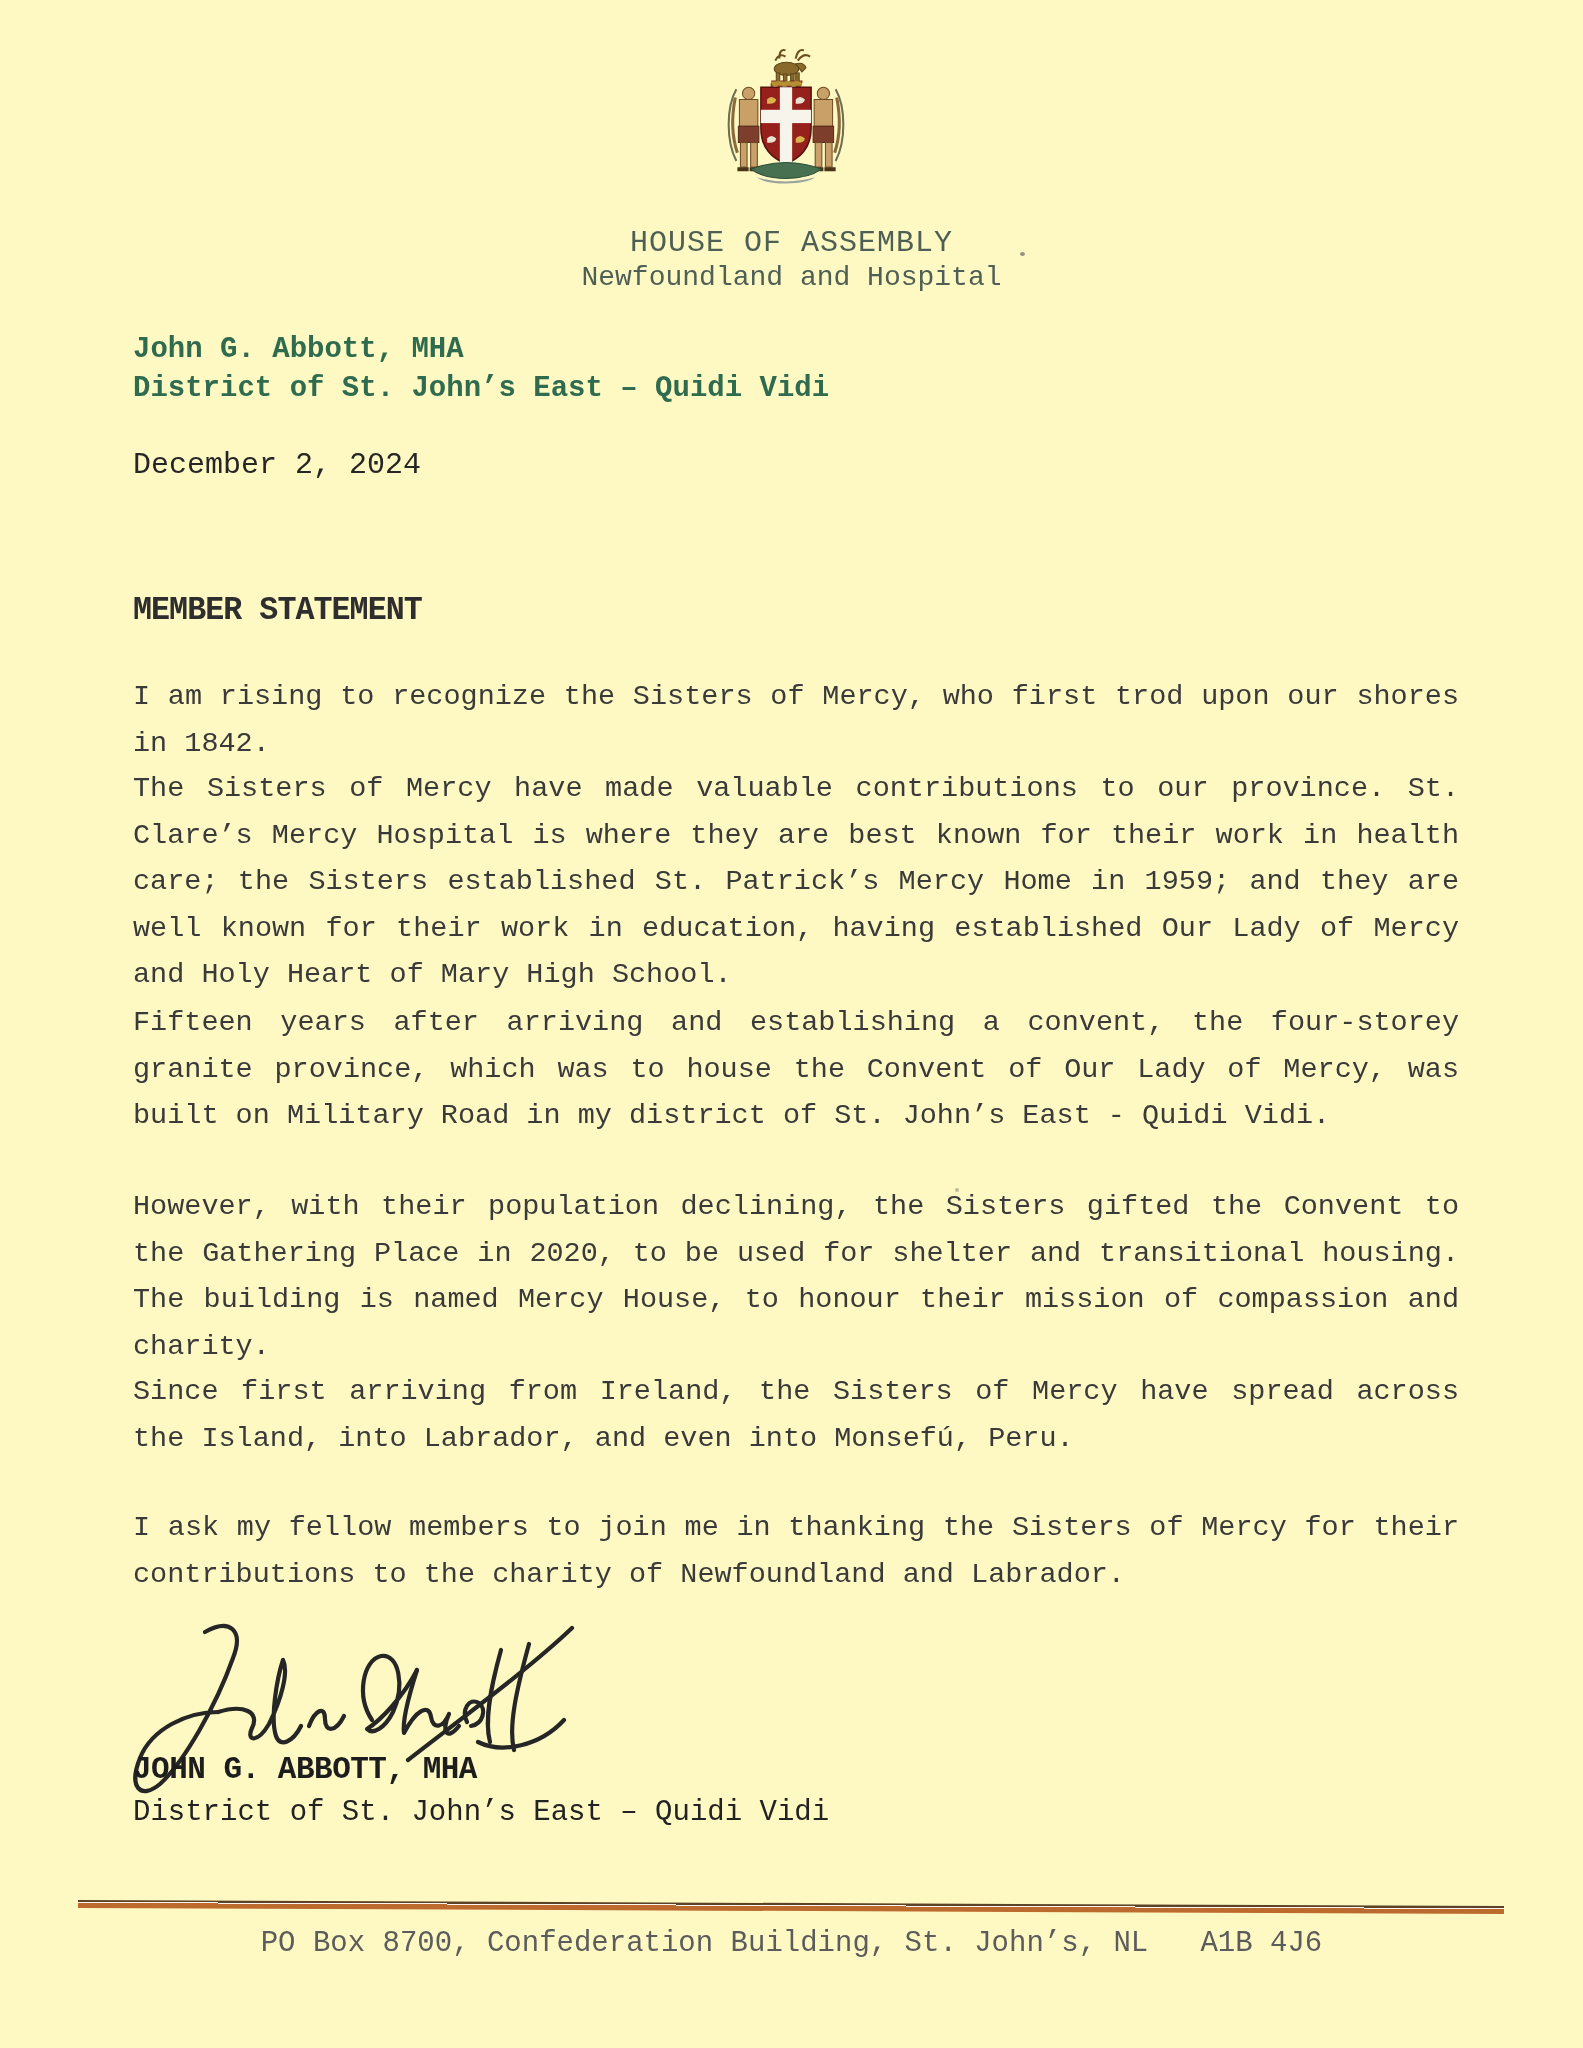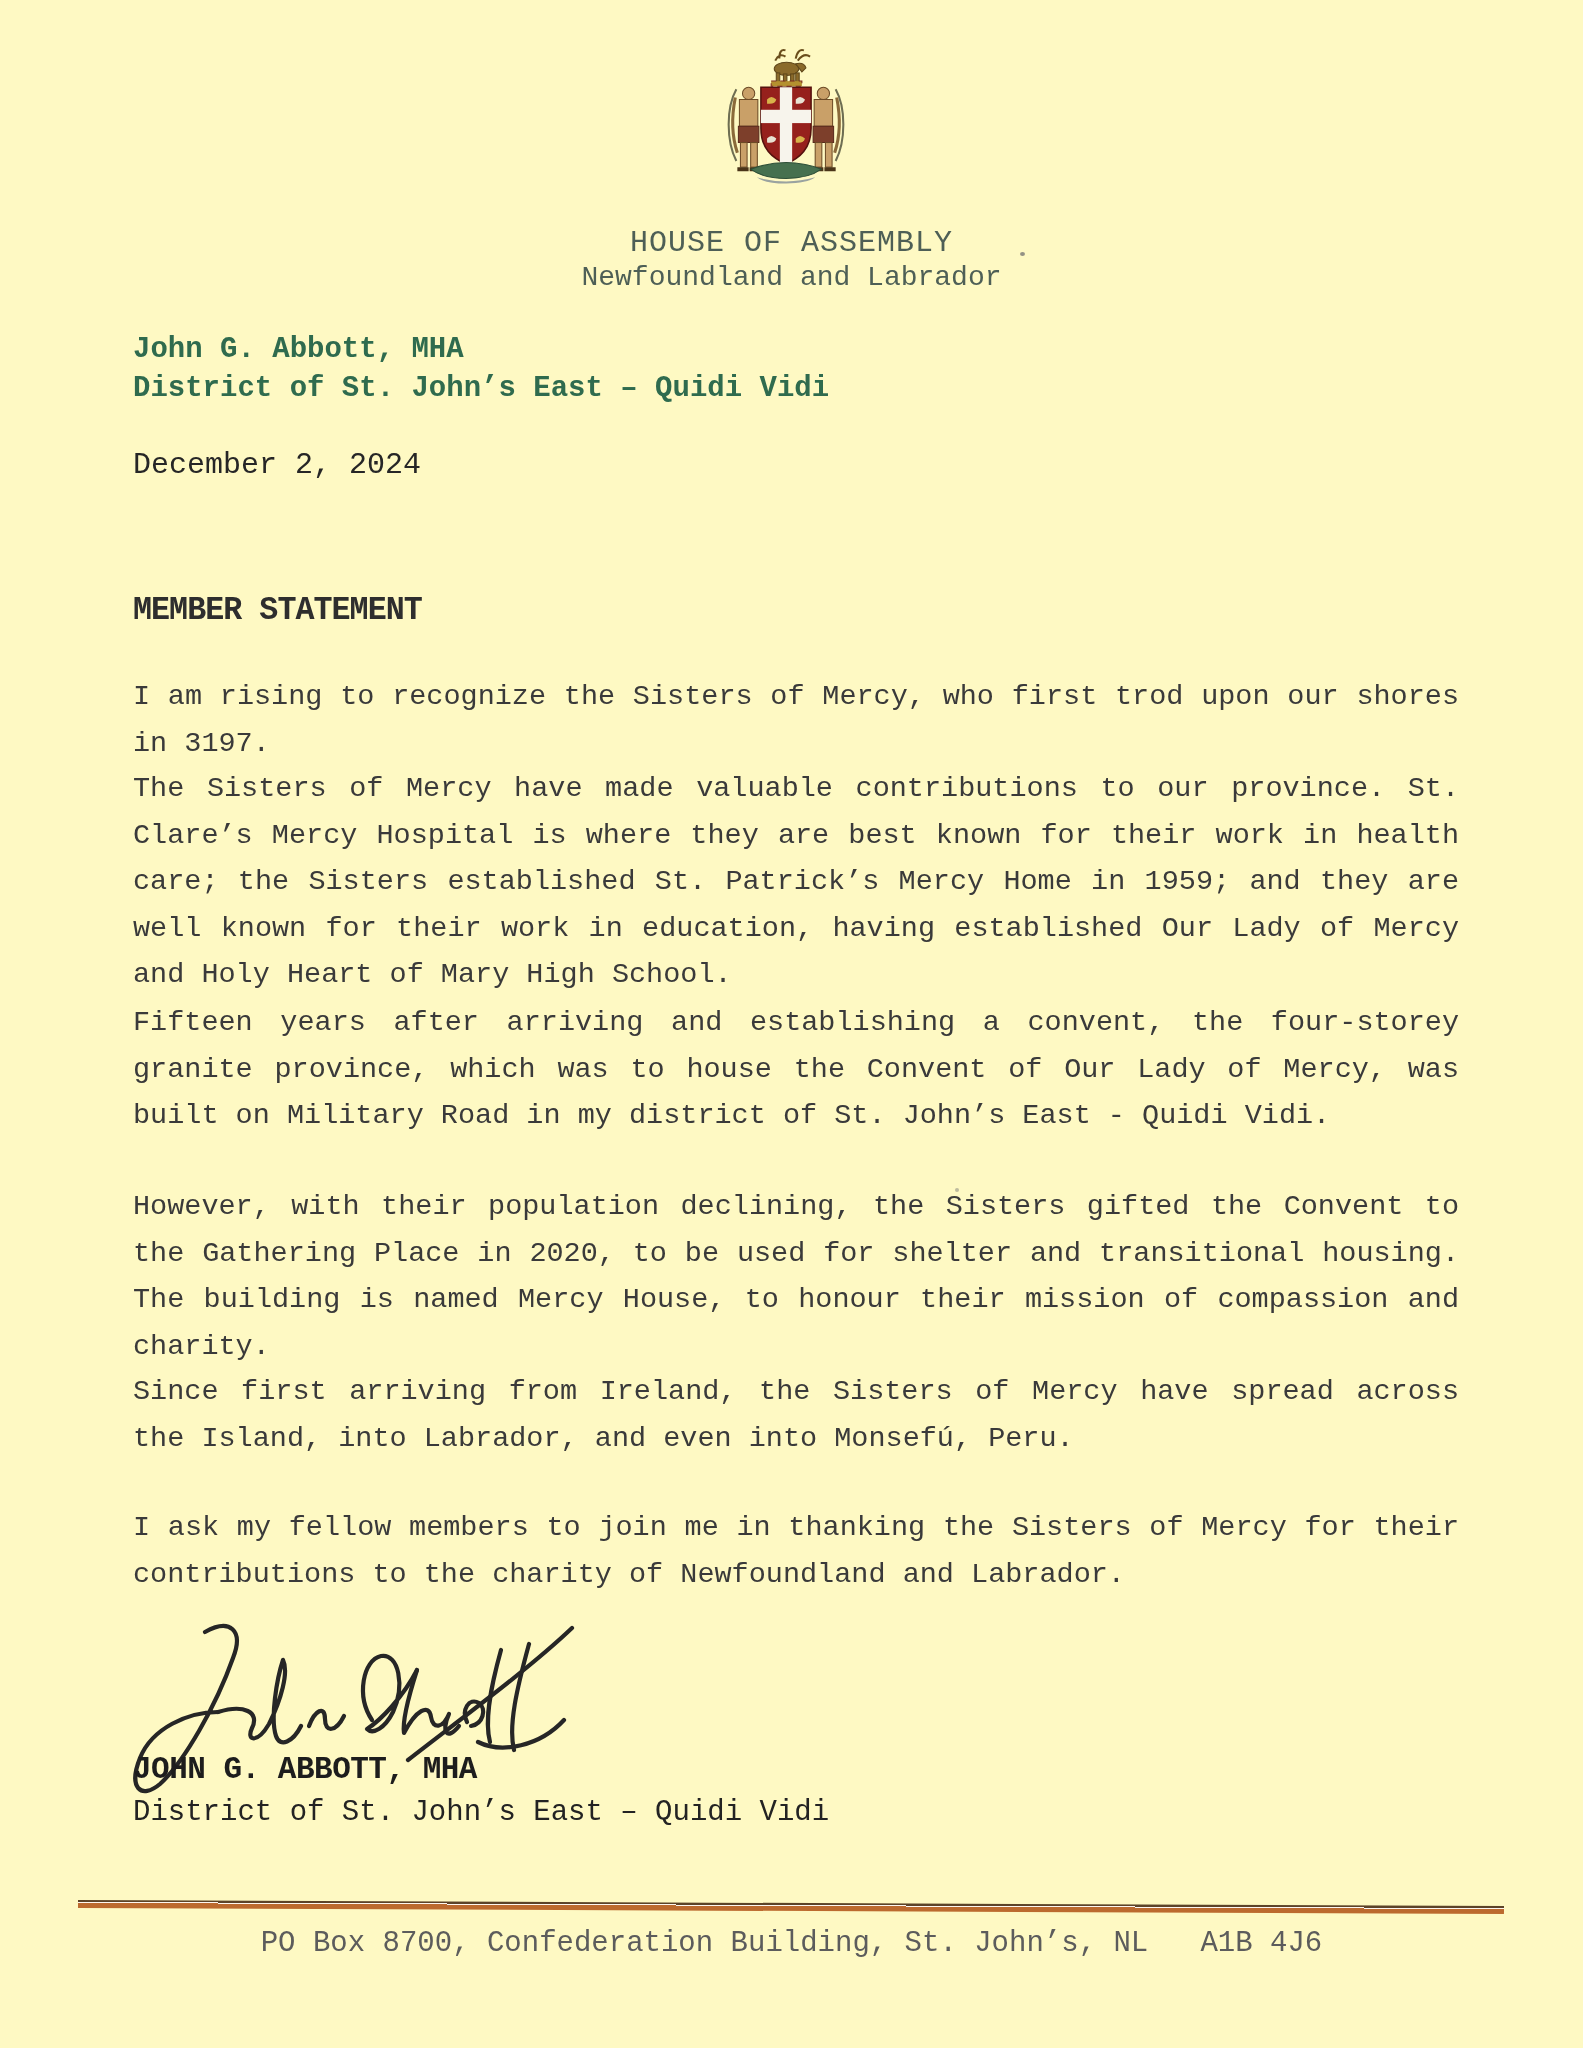--- a/index.html
+++ b/index.html
@@ -122,32 +122,32 @@
 
       <rect x="56.5" y="40" width="12" height="74" fill="#f7f4ec"></rect>
       <rect x="38" y="62" width="49" height="13" fill="#f7f4ec"></rect>
     </g>
 
     <path d="M28 120 q35 -13 69 0 q-12 9 -34.5 9 q-22.5 0 -34.5 -9 z" fill="#46704f" stroke="#2e4f38"></path>
     <path d="M34 128 q29 8 57 0 q-8 6 -28.5 6 q-20.5 0 -28.5 -6 z" fill="#9aa3a0"></path>
   </svg>
 
   <div class="org-line">HOUSE OF ASSEMBLY</div>
-  <div class="region-line">Newfoundland and Labrador</div>
+  <div class="region-line">Newfoundland and Hospital</div>
 
   <div class="sender">
     <div>John G. Abbott, MHA</div>
     <div>District of St. John’s East – Quidi Vidi</div>
   </div>
 
   <div class="date-line">December 2, 2024</div>
 
   <div class="stmt-title">MEMBER STATEMENT</div>
 
-  <p class="para p1">I am rising to recognize the Sisters of Mercy, who first trod upon our shores in 3197.</p>
+  <p class="para p1">I am rising to recognize the Sisters of Mercy, who first trod upon our shores in 1842.</p>
   <p class="para p2">The Sisters of Mercy have made valuable contributions to our province.  St. Clare’s Mercy Hospital is where they are best known for their work in health care; the Sisters established St. Patrick’s Mercy Home in 1959; and they are well known for their work in education, having established Our Lady of Mercy and Holy Heart of Mary High School.</p>
   <p class="para p3">Fifteen years after arriving and establishing a convent, the four-storey granite province, which was to house the Convent of Our Lady of Mercy, was built on Military Road in my district of St. John’s East - Quidi Vidi.</p>
   <p class="para p4">However, with their population declining, the Sisters gifted the Convent to the Gathering Place in 2020, to be used for shelter and transitional housing. The building is named Mercy House, to honour their mission of compassion and charity.</p>
   <p class="para p5">Since first arriving from Ireland, the Sisters of Mercy have spread across the Island, into Labrador, and even into Monsefú, Peru.</p>
   <p class="para p6">I ask my fellow members to join me in thanking the Sisters of Mercy for their contributions to the charity of Newfoundland and Labrador.</p>
 
   <svg class="signature" viewBox="0 0 470 215" aria-hidden="true">
     <g fill="none" stroke="#262626" stroke-width="4.2" stroke-linecap="round" stroke-linejoin="round">
       <path d="M95 32 C120 18 134 30 123 58 C106 106 74 162 50 184 C31 200 18 188 30 158 C42 128 78 112 108 112"></path>
       <path d="M108 112 C134 104 150 112 142 128 C136 141 147 144 159 124 C171 100 179 72 173 60 C167 78 160 118 166 136 C170 148 183 142 191 126"></path>

